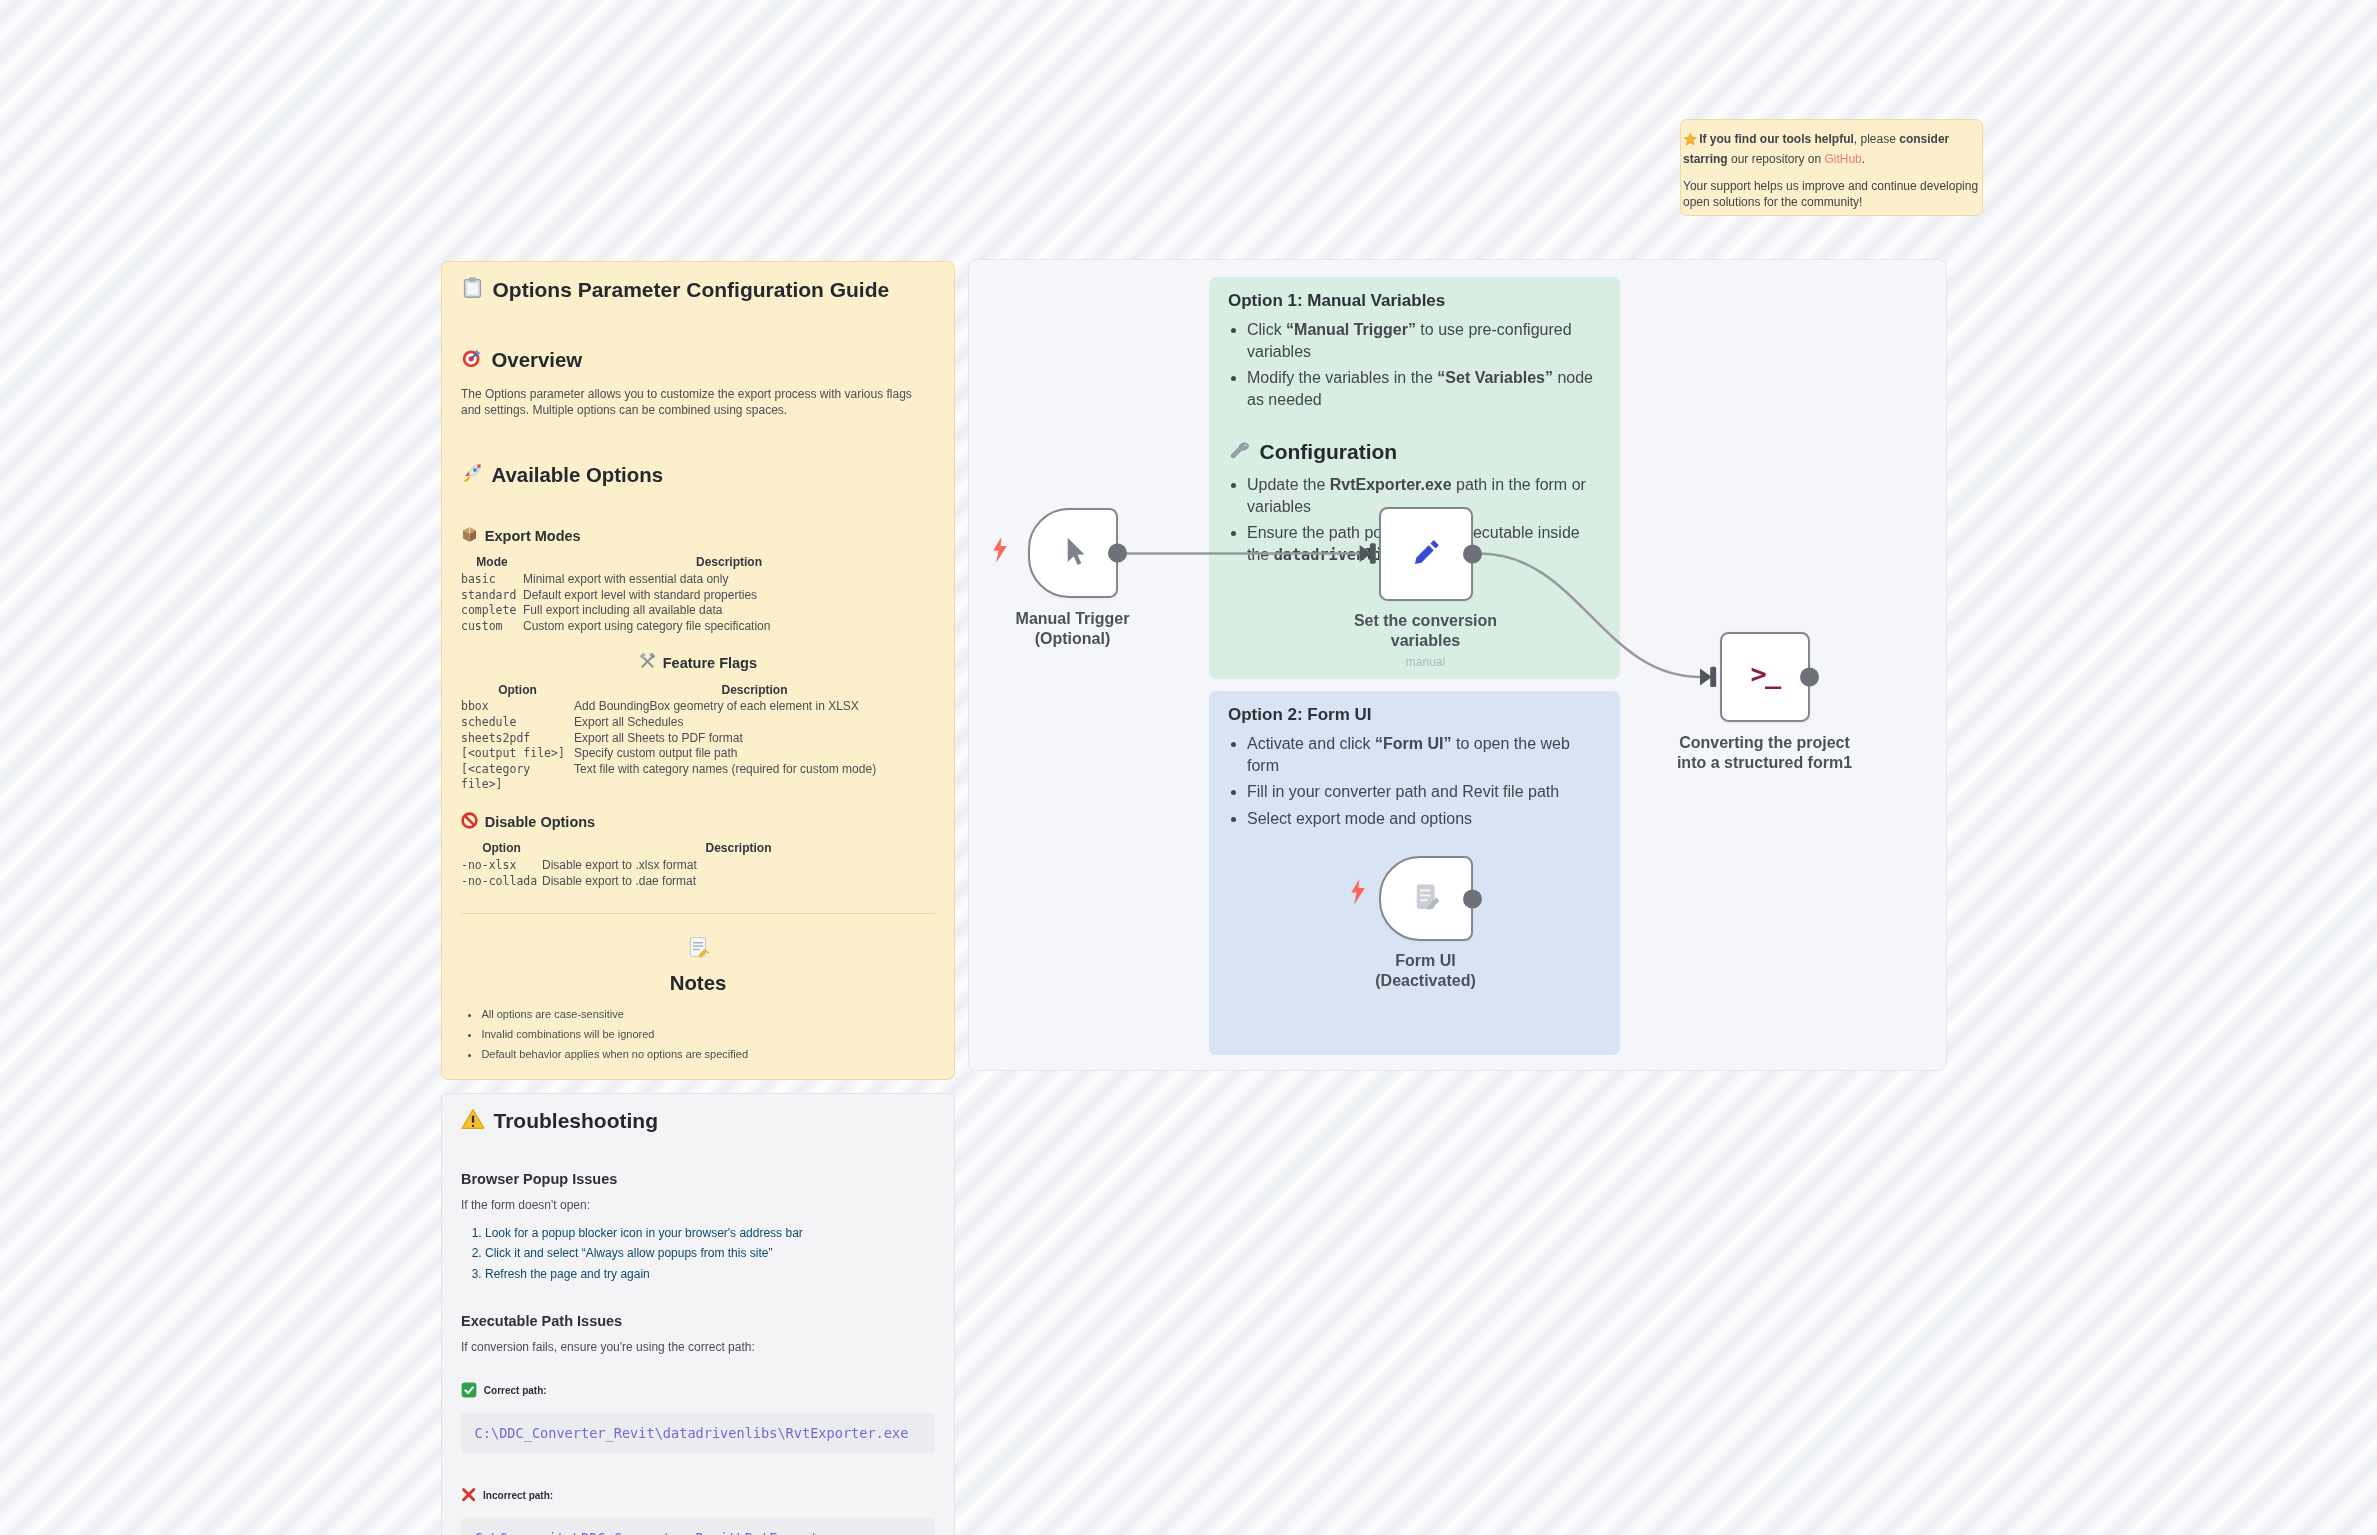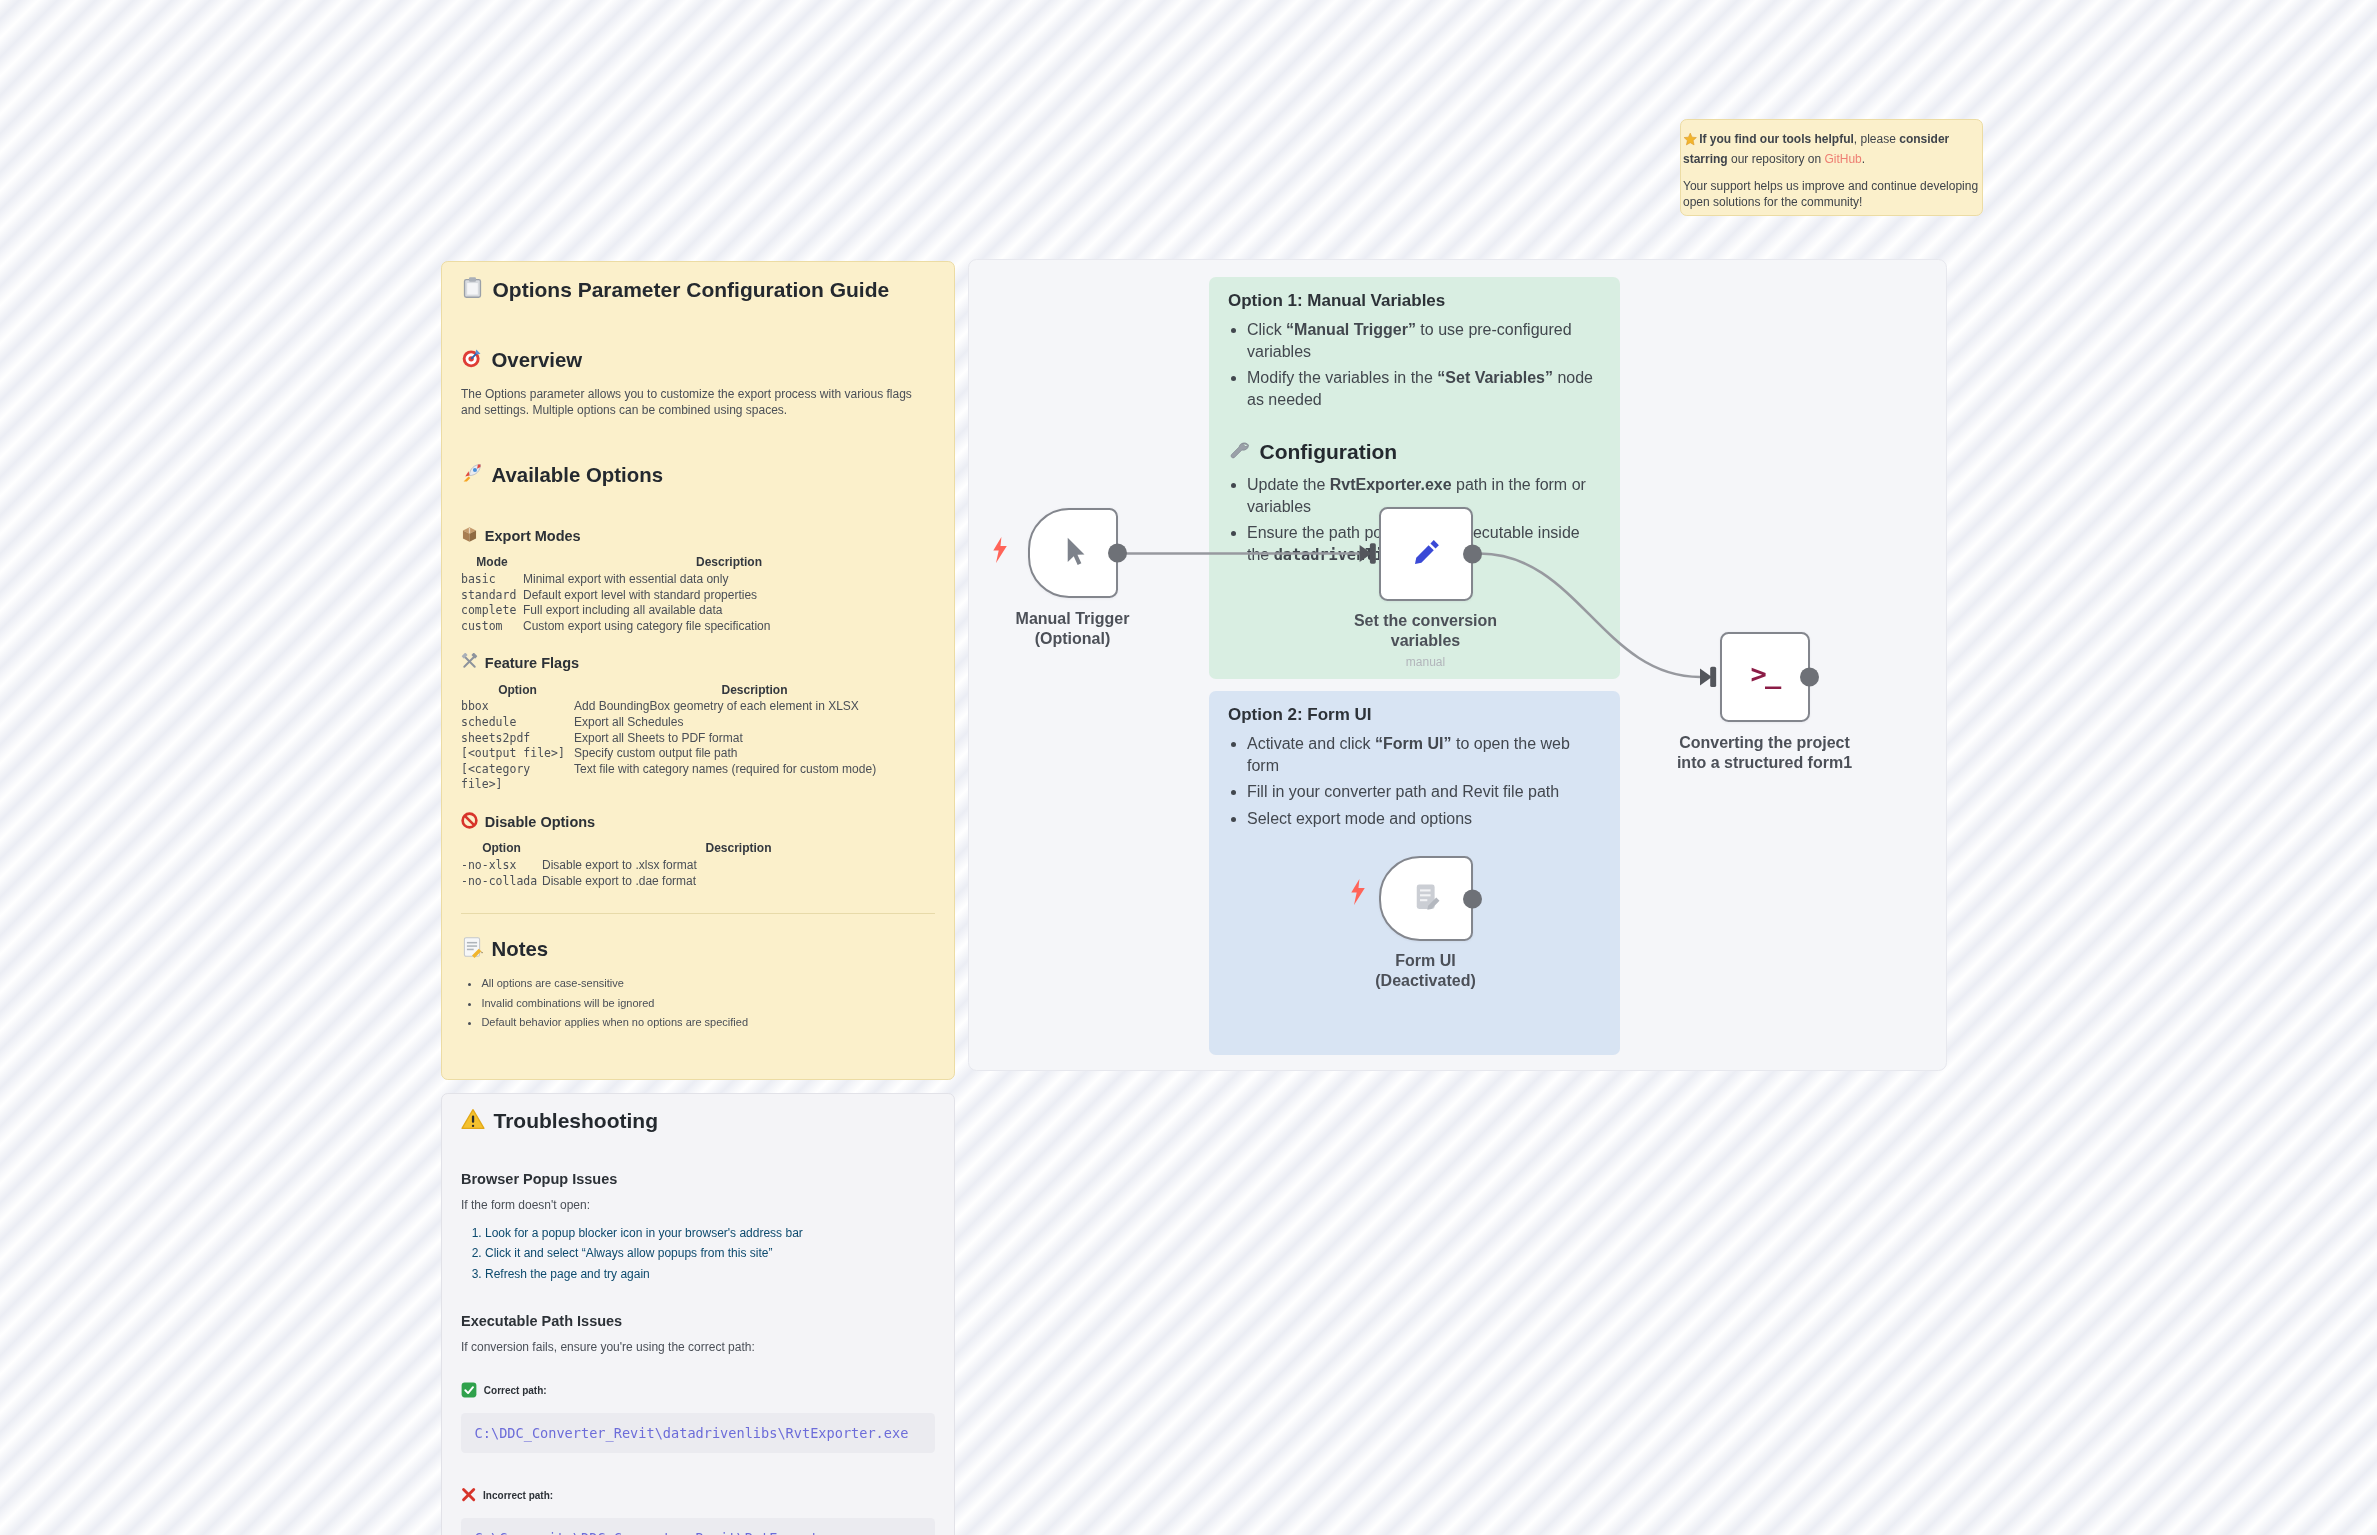--- a/index.html
+++ b/index.html
@@ -19,24 +19,24 @@
   #gh-note .lnk{color:#ee7e72;text-decoration:none;}
 
   .h1{display:flex;align-items:center;gap:8.5px;font-size:21px;font-weight:bold;color:#24292f;margin:0;}
   .h2{display:flex;align-items:center;gap:8.5px;font-size:20.4px;font-weight:bold;color:#24292f;margin:0;}
   .h3{display:flex;align-items:center;gap:6.8px;font-size:14.5px;font-weight:bold;color:#2c3137;margin:0;}
   .body-text{font-size:12px;color:#4a4f57;line-height:1.33;margin:0;}
 
   #guide-note .h2.sec{margin-top:43px;}
   #guide-note .overview-p{margin-top:13.6px;}
   #guide-note .h3.modes{margin-top:37px;}
-  #guide-note .h3.flags{margin-top:19px;}
+  #guide-note .h3.flags{margin-top:19px;justify-content:center;}
   #guide-note .h3.disable{margin-top:20.4px;}
   #guide-note .note-hr{border:none;border-top:0.9px solid #e7daa9;margin:24px 0 0;}
-  #guide-note .h2.notes{margin-top:22px;}
+  #guide-note .h2.notes{margin-top:22px;flex-direction:column;}
   .blist{margin:13.6px 0 0;padding-left:20.4px;}
   .blist li{font-size:11px;color:#4a4f57;margin-bottom:7.7px;}
 
   table.tbl{border-collapse:collapse;table-layout:fixed;width:100%;margin-top:9.4px;}
   .tbl th{font-size:12px;font-weight:bold;color:#33383f;text-align:center;padding:0 0 2.6px;}
   .tbl td{font-size:12px;color:#4a4f57;vertical-align:top;padding:0;line-height:1.3;word-wrap:break-word;}
   .tbl td.mono{font-family:"DejaVu Sans Mono",monospace;font-size:11.5px;}
 
   
   #ts-note .h3.bp{margin-top:36px;}

